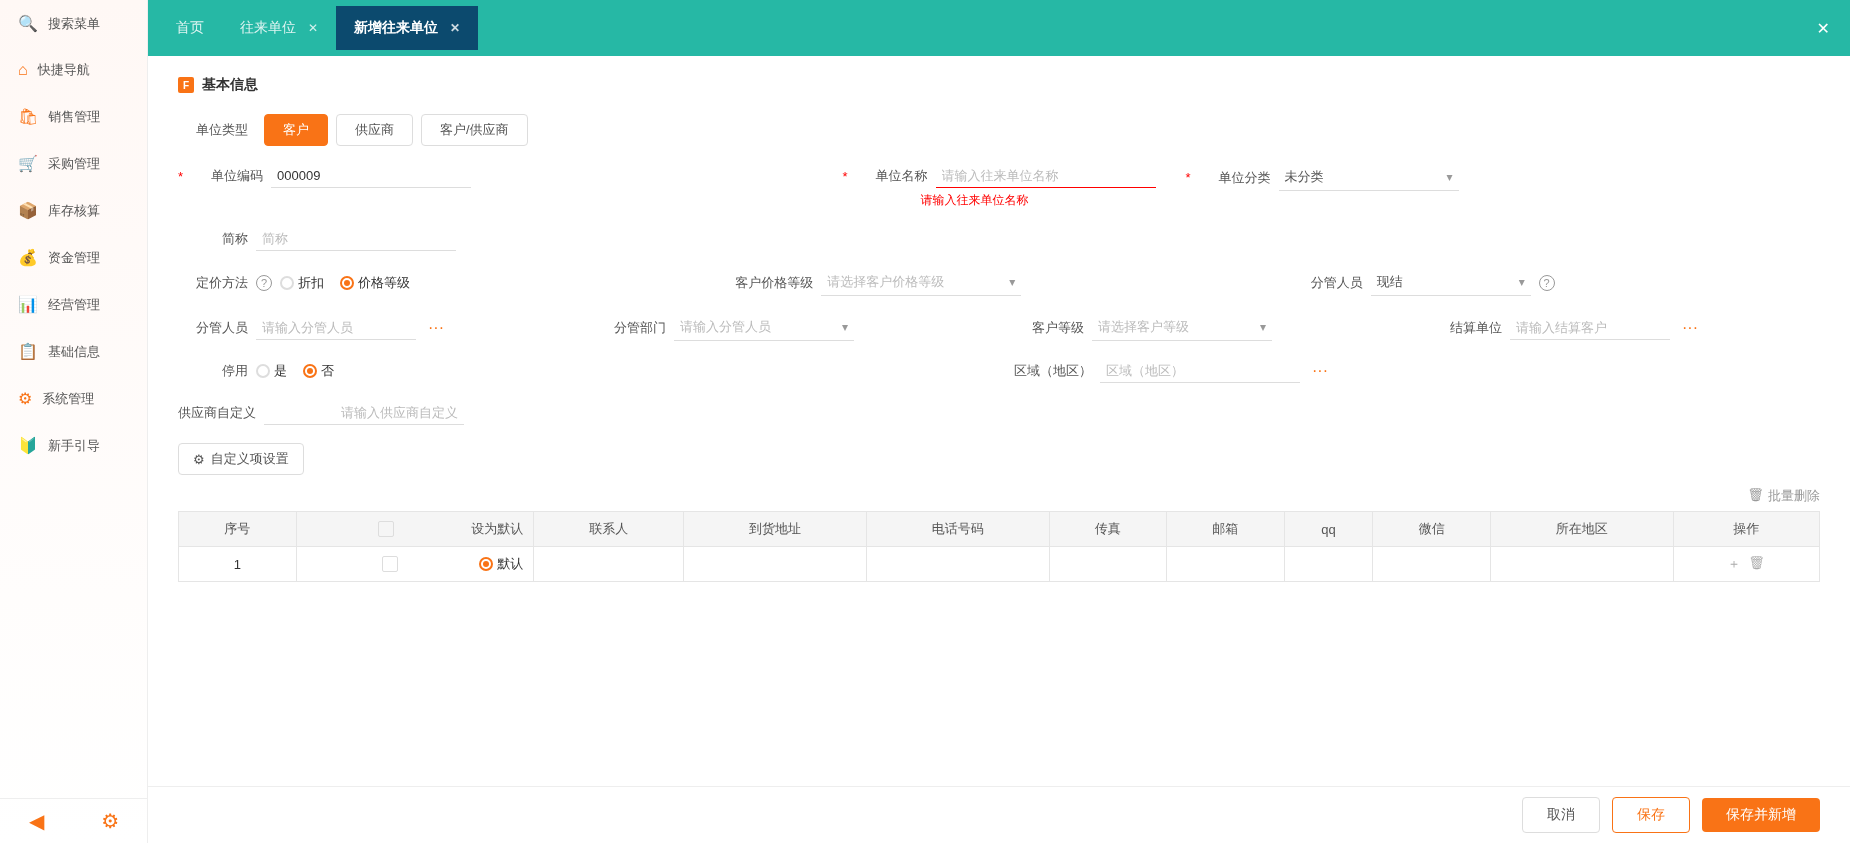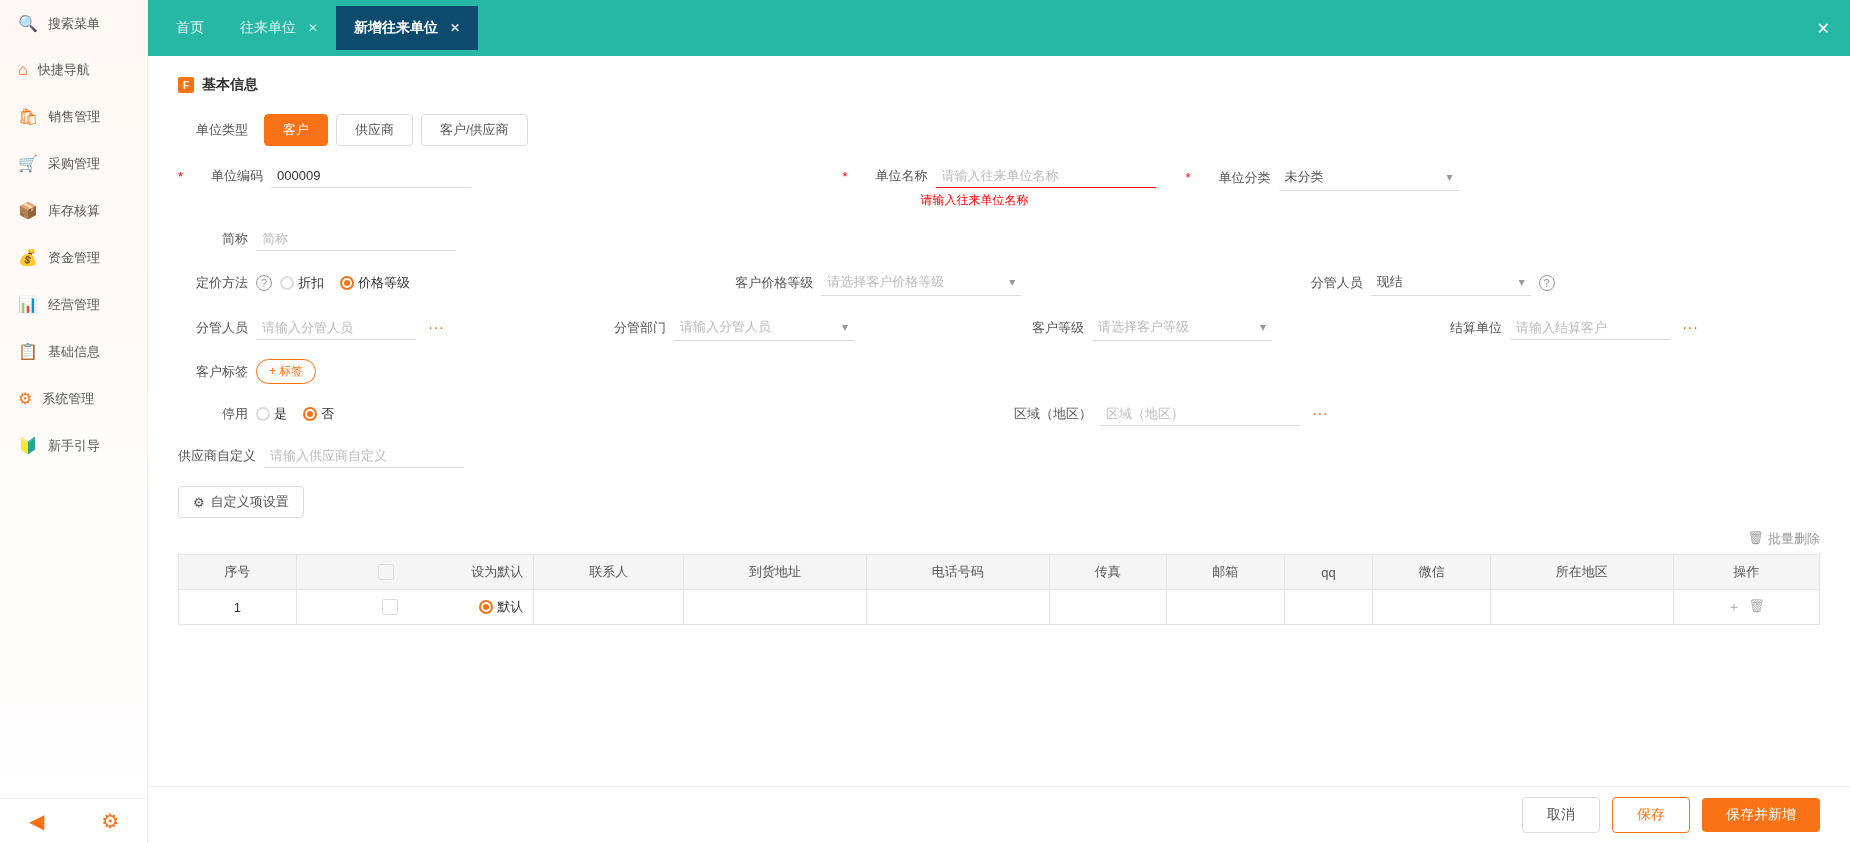--- a/index.html
+++ b/index.html
@@ -503,26 +503,20 @@
           <span class="chevron">▾</span>
         </div>
       </div>
       <div class="form-field">
         <span class="form-label">结算单位</span>
         <input class="form-input" style="width: 160px;" placeholder="请输入结算客户">
         <span class="ellipsis-btn">···</span>
       </div>
     </div>
 
-    <div class="form-row" style="align-items:center;">
-      <div class="form-field">
-        <span class="form-label">客户标签</span>
-        <button class="tag-btn">+ 标签</button>
-      </div>
-    </div>
 
     <div class="form-row" style="gap:30px; align-items:center;">
       <div class="form-field">
         <span class="form-label">停用</span>
         <div class="radio-group">
           <div class="radio-item">
             <div class="radio-circle"></div>
             <span>是</span>
           </div>
           <div class="radio-item">
@@ -534,21 +528,21 @@
       <div class="form-field">
         <span class="form-label">区域（地区）</span>
         <input class="form-input" style="width: 200px;" placeholder="区域（地区）">
         <span class="ellipsis-btn">···</span>
       </div>
     </div>
 
     <div class="form-row" style="align-items:center;">
       <div class="form-field">
         <span class="form-label">供应商自定义</span>
-        <input class="form-input" style="width: 200px;" placeholder="请输入供应商自定义">
+        <input class="form-input" style="width: 200px; text-align: right;" placeholder="请输入供应商自定义">
       </div>
     </div>
 
     <button class="custom-settings-btn">
       <span>⚙</span>
       <span>自定义项设置</span>
     </button>
 
     <div class="batch-delete">
       <span>🗑</span>

